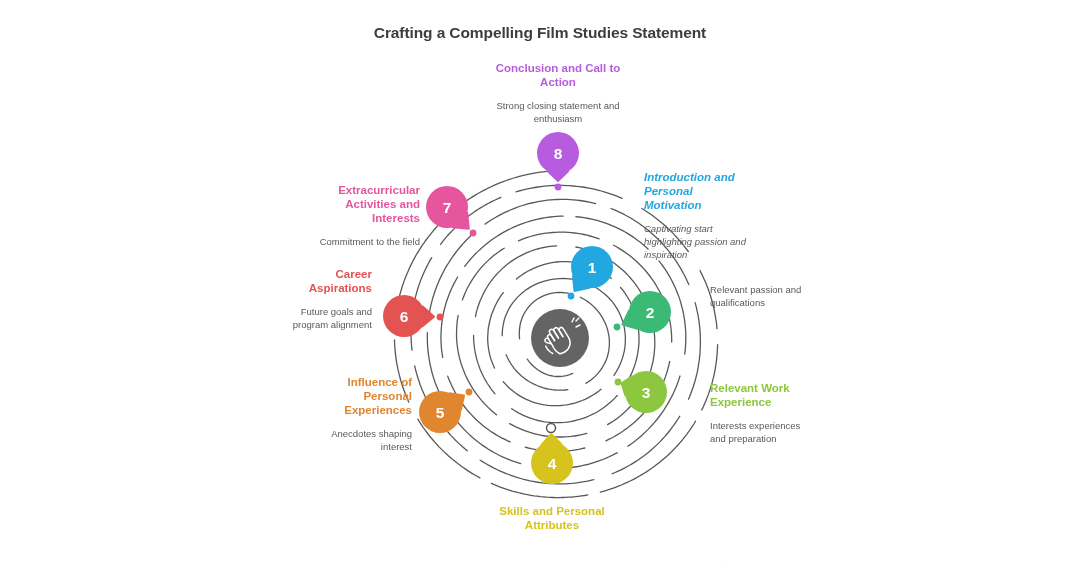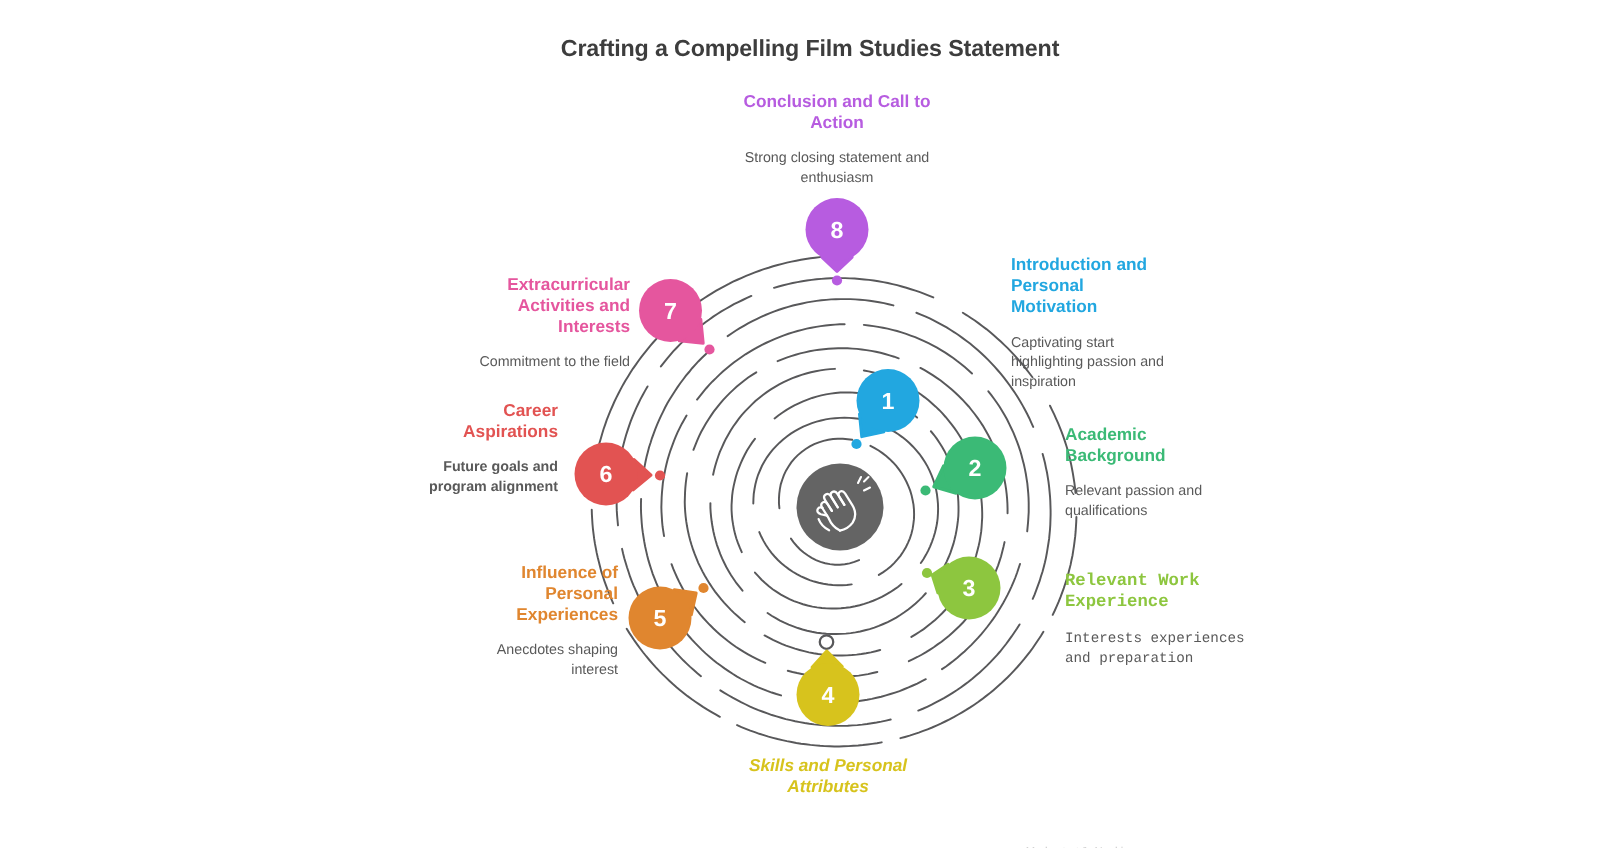--- a/index.html
+++ b/index.html
@@ -5,24 +5,24 @@
   html,body{margin:0;padding:0;background:#fff;}
   .canvas{position:relative;width:988px;height:565px;background:#ffffff;overflow:hidden;
           font-family:"Liberation Sans", sans-serif;margin-top:11px;}
   .title{position:absolute;left:0;top:13px;width:1080px;text-align:center;
          font-size:15.5px;font-weight:bold;color:#3d3d3d;letter-spacing:-0.1px;}
   .diagram-svg{position:absolute;left:0;top:0;}
   .node-label{position:absolute;}
   .node-label .h{font-size:11.5px;font-weight:bold;line-height:14px;white-space:pre-line;margin:0 0 10px 0;}
   .node-label .d{font-size:9.5px;color:#595959;line-height:13px;white-space:pre-line;}
   .al{text-align:left;} .ar{text-align:right;} .ac{text-align:center;}
-  .n1{left:674px;top:159px;width:160px;}
+  .n1{left:644px;top:159px;width:160px;font-style:italic;}
   .n2{left:710px;top:272px;width:160px;}
-  .n3{left:710px;top:370px;width:160px;font-family:Liberation Mono, monospace;}
-  .n4{left:442px;top:493px;width:220px;font-style:italic;}
+  .n3{left:710px;top:370px;width:160px;}
+  .n4{left:442px;top:493px;width:220px;}
   .n5{left:252px;top:364px;width:160px;}
   .n6{left:212px;top:256px;width:160px;}
   .n7{left:260px;top:172px;width:160px;}
   .n8{left:443px;top:50px;width:230px;}
   .watermark{position:absolute;right:235px;top:552px;font-size:7.5px;color:#c6c6c6;}
 </style>
 </head>
 <body>
 
 <div class="canvas">
@@ -114,22 +114,20 @@
 
   <div class="node-label n1 al">
     <div class="h" style="color: rgb(34, 167, 224);">Introduction and
 Personal
 Motivation</div>
     <div class="d" style="color: rgb(89, 89, 89);">Captivating start
 highlighting passion and
 inspiration</div>
   </div>
   <div class="node-label n2 al">
-    <div class="h" style="color: rgb(59, 186, 118);">Academic
-Background</div>
     <div class="d" style="color: rgb(89, 89, 89);">Relevant passion and
 qualifications</div>
   </div>
   <div class="node-label n3 al">
     <div class="h" style="color: rgb(141, 198, 63);">Relevant Work
 Experience</div>
     <div class="d" style="color: rgb(89, 89, 89);">Interests experiences
 and preparation</div>
   </div>
   <div class="node-label n4 ac">
@@ -139,21 +137,21 @@
   <div class="node-label n5 ar">
     <div class="h" style="color: rgb(224, 134, 47);">Influence of
 Personal
 Experiences</div>
     <div class="d" style="color: rgb(89, 89, 89); text-align: right;">Anecdotes shaping
 interest</div>
   </div>
   <div class="node-label n6 ar">
     <div class="h" style="color: rgb(226, 83, 82);">Career
 Aspirations</div>
-    <div class="d" style="color: rgb(89, 89, 89); font-weight: bold;">Future goals and
+    <div class="d" style="color: rgb(89, 89, 89);">Future goals and
 program alignment</div>
   </div>
   <div class="node-label n8 ac">
     <div class="h" style="color: rgb(183, 92, 224);">Conclusion and Call to
 Action</div>
     <div class="d" style="color: rgb(89, 89, 89);">Strong closing statement and
 enthusiasm</div>
   </div>
   <div class="node-label n7 ar">
     <div class="h" style="color: rgb(229, 86, 158);">Extracurricular

